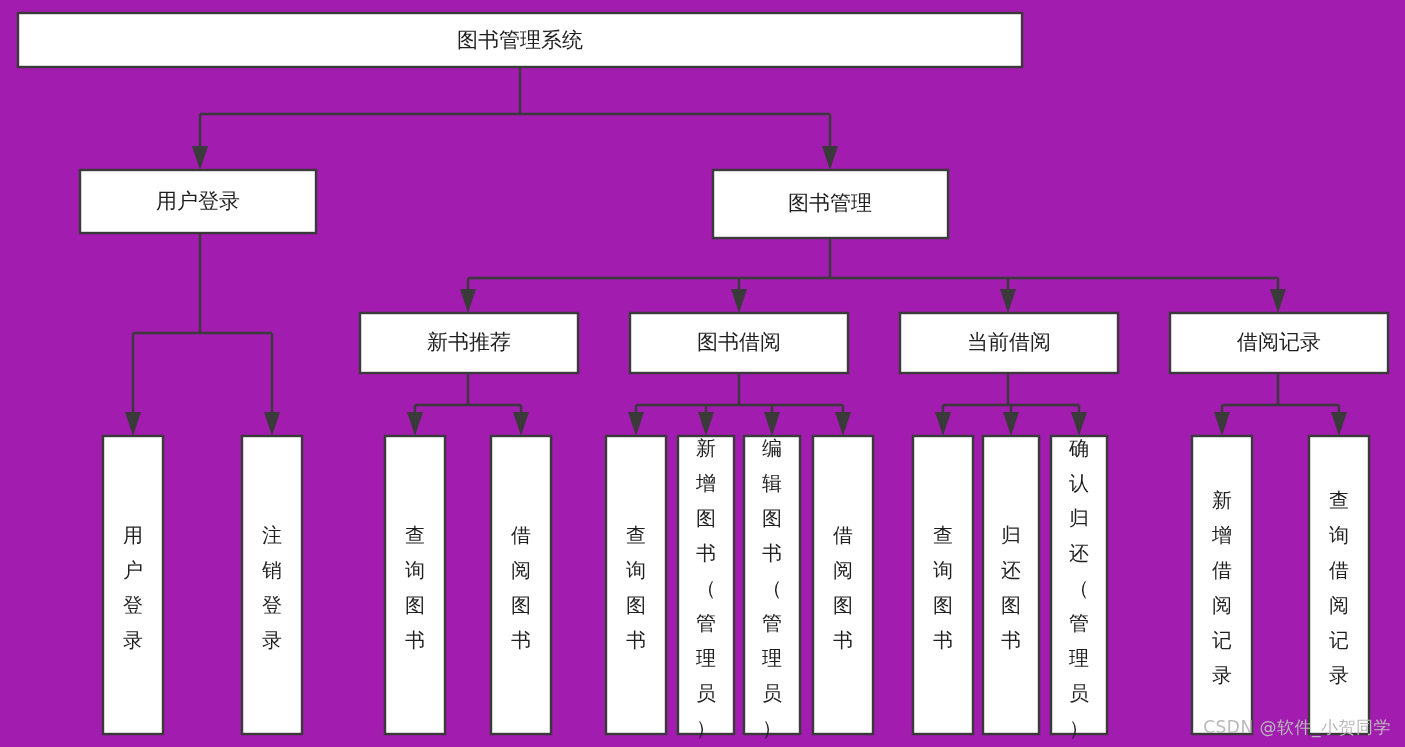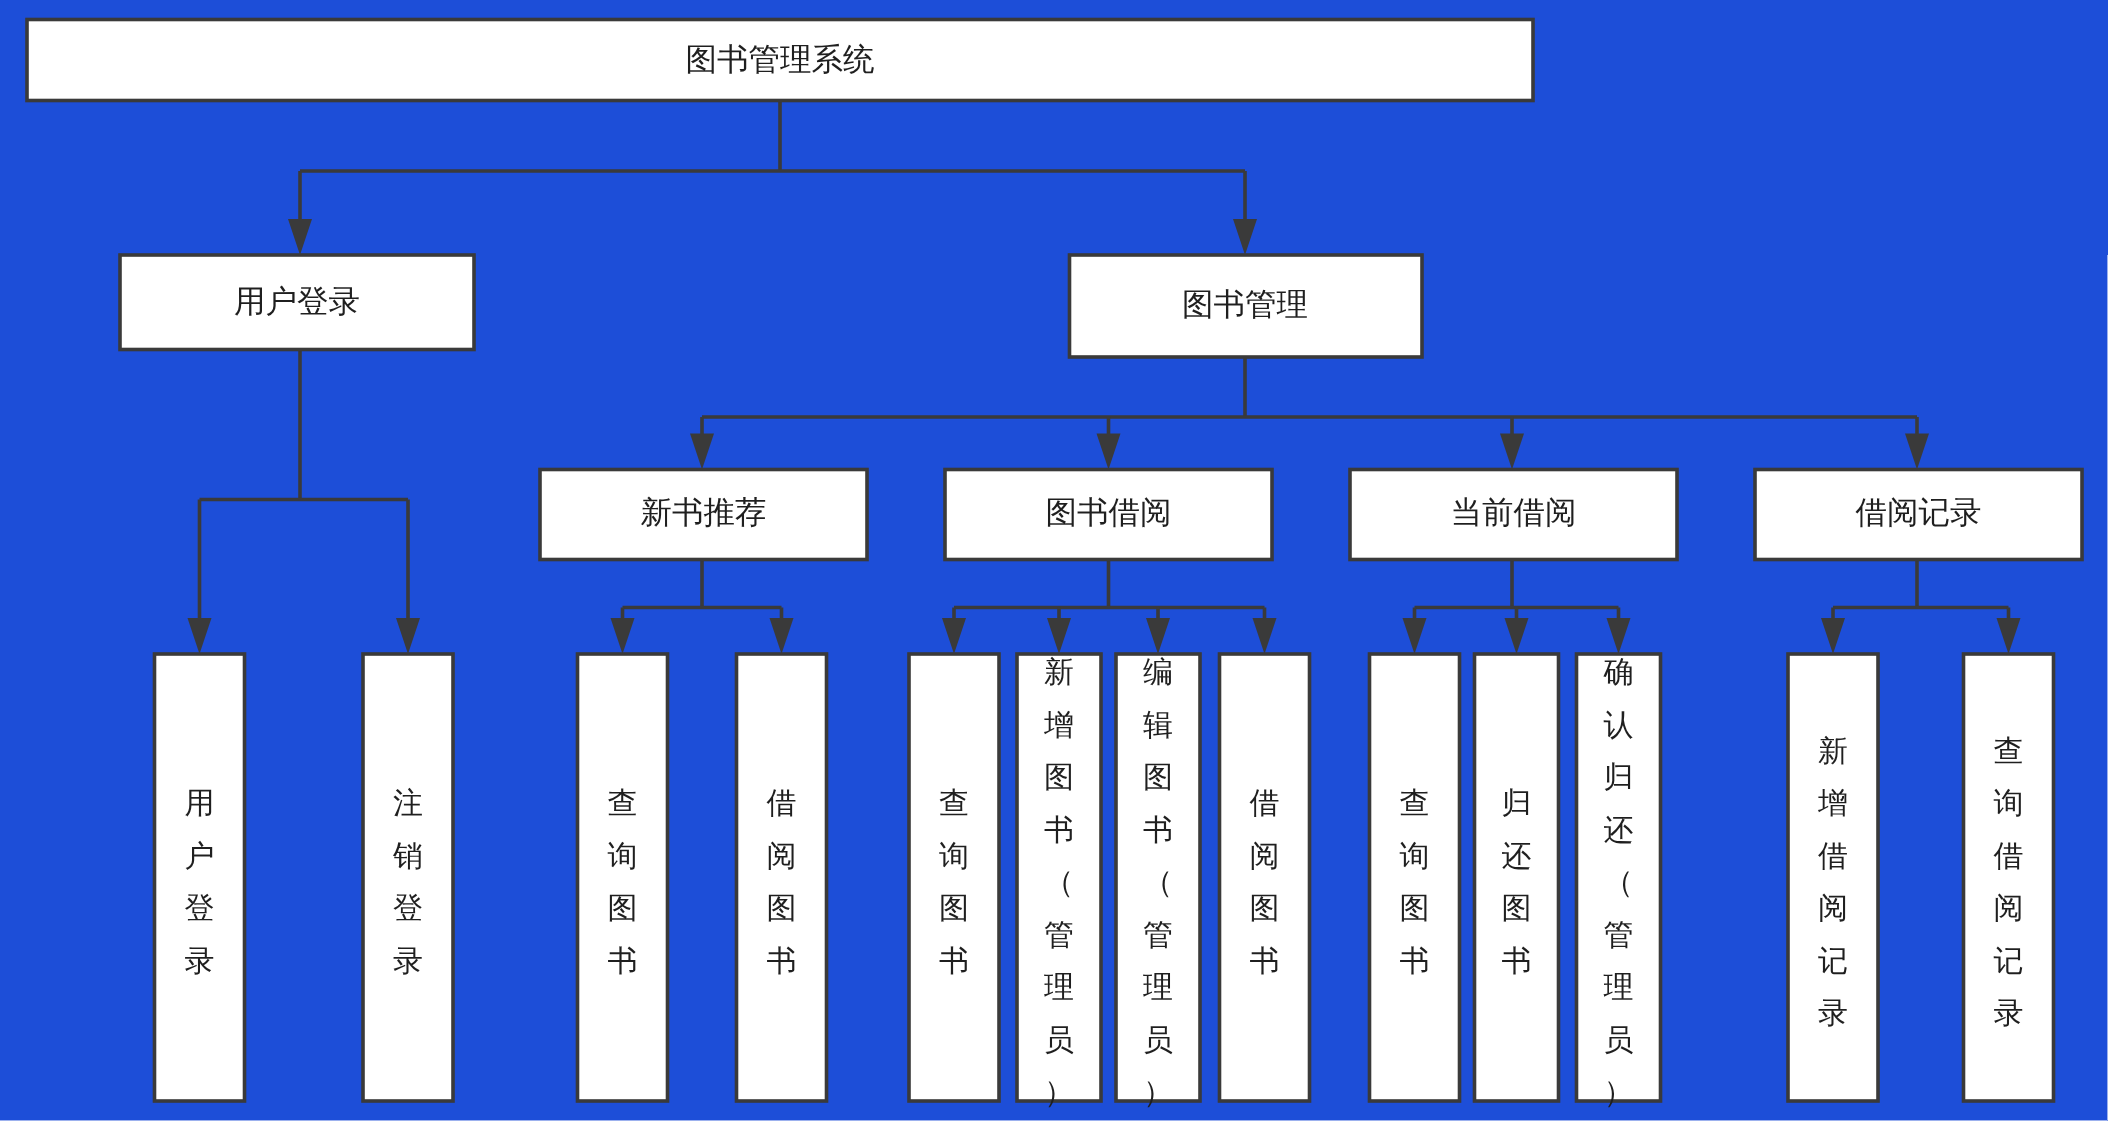--- a/index.html
+++ b/index.html
@@ -10,21 +10,21 @@
   body {
     width: 1405px;
     height: 747px;
     font-family: "DejaVu Sans", "Liberation Sans", sans-serif;
     overflow: hidden;
   }
   #diagram-root {
     position: relative;
     width: 1405px;
     height: 747px;
-    background: #1d4ed8;
+    background: #a21caf;
   }
   svg#tree-svg {
     position: absolute;
     left: 0;
     top: 0;
     width: 1405px;
     height: 747px;
     display: block;
   }
   .node-box {
@@ -242,13 +242,14 @@
       <text class="node-label-v" x="1222" y="436"><tspan x="1222" y="507.3">新</tspan><tspan x="1222" y="542.3">增</tspan><tspan x="1222" y="577.3">借</tspan><tspan x="1222" y="612.3">阅</tspan><tspan x="1222" y="647.3">记</tspan><tspan x="1222" y="682.3">录</tspan></text>
     </g>
 
     <g>
       <rect class="node-box" x="1309" y="436" width="60" height="298"></rect>
       <text class="node-label-v" x="1339" y="436"><tspan x="1339" y="507.3">查</tspan><tspan x="1339" y="542.3">询</tspan><tspan x="1339" y="577.3">借</tspan><tspan x="1339" y="612.3">阅</tspan><tspan x="1339" y="647.3">记</tspan><tspan x="1339" y="682.3">录</tspan></text>
     </g>
 
   </svg>
 
+  <div class="watermark">CSDN @软件_小贺同学</div>
 </div>
 
 </body></html>

